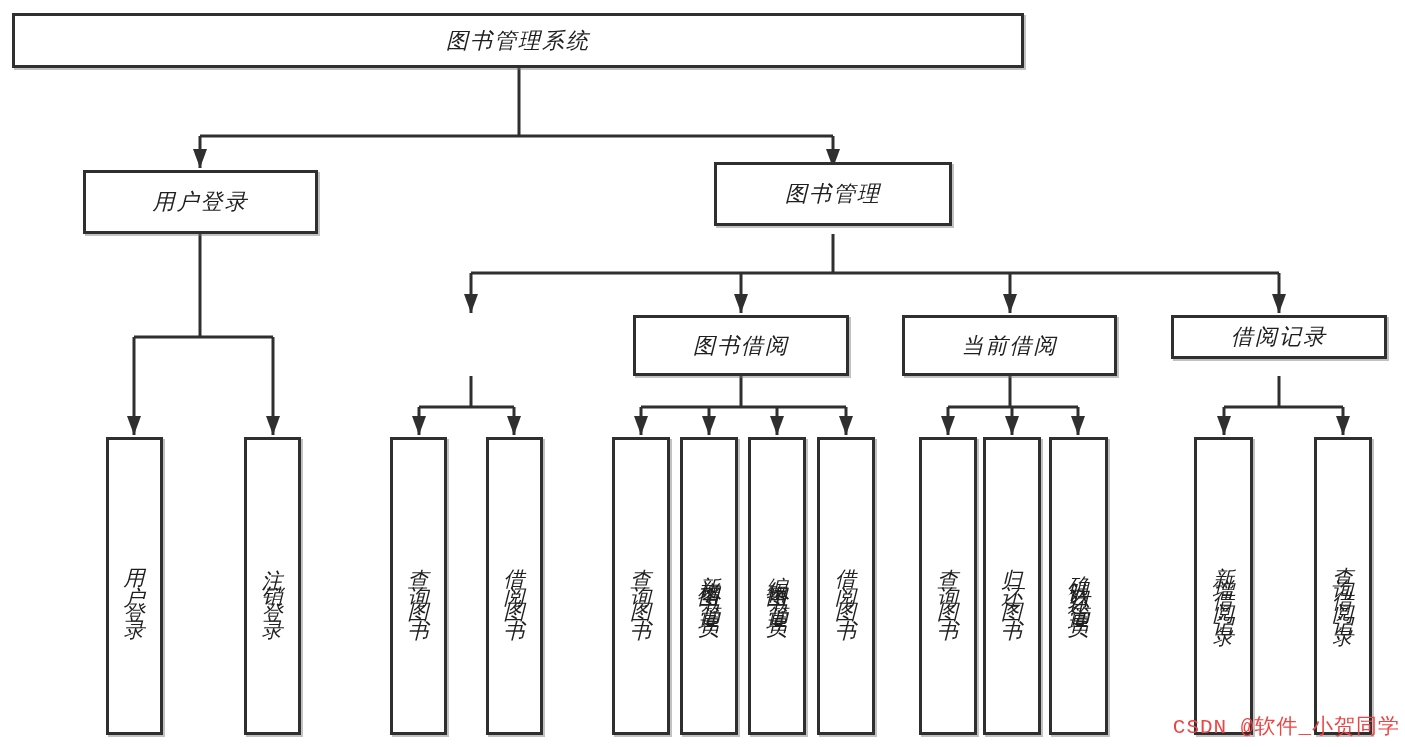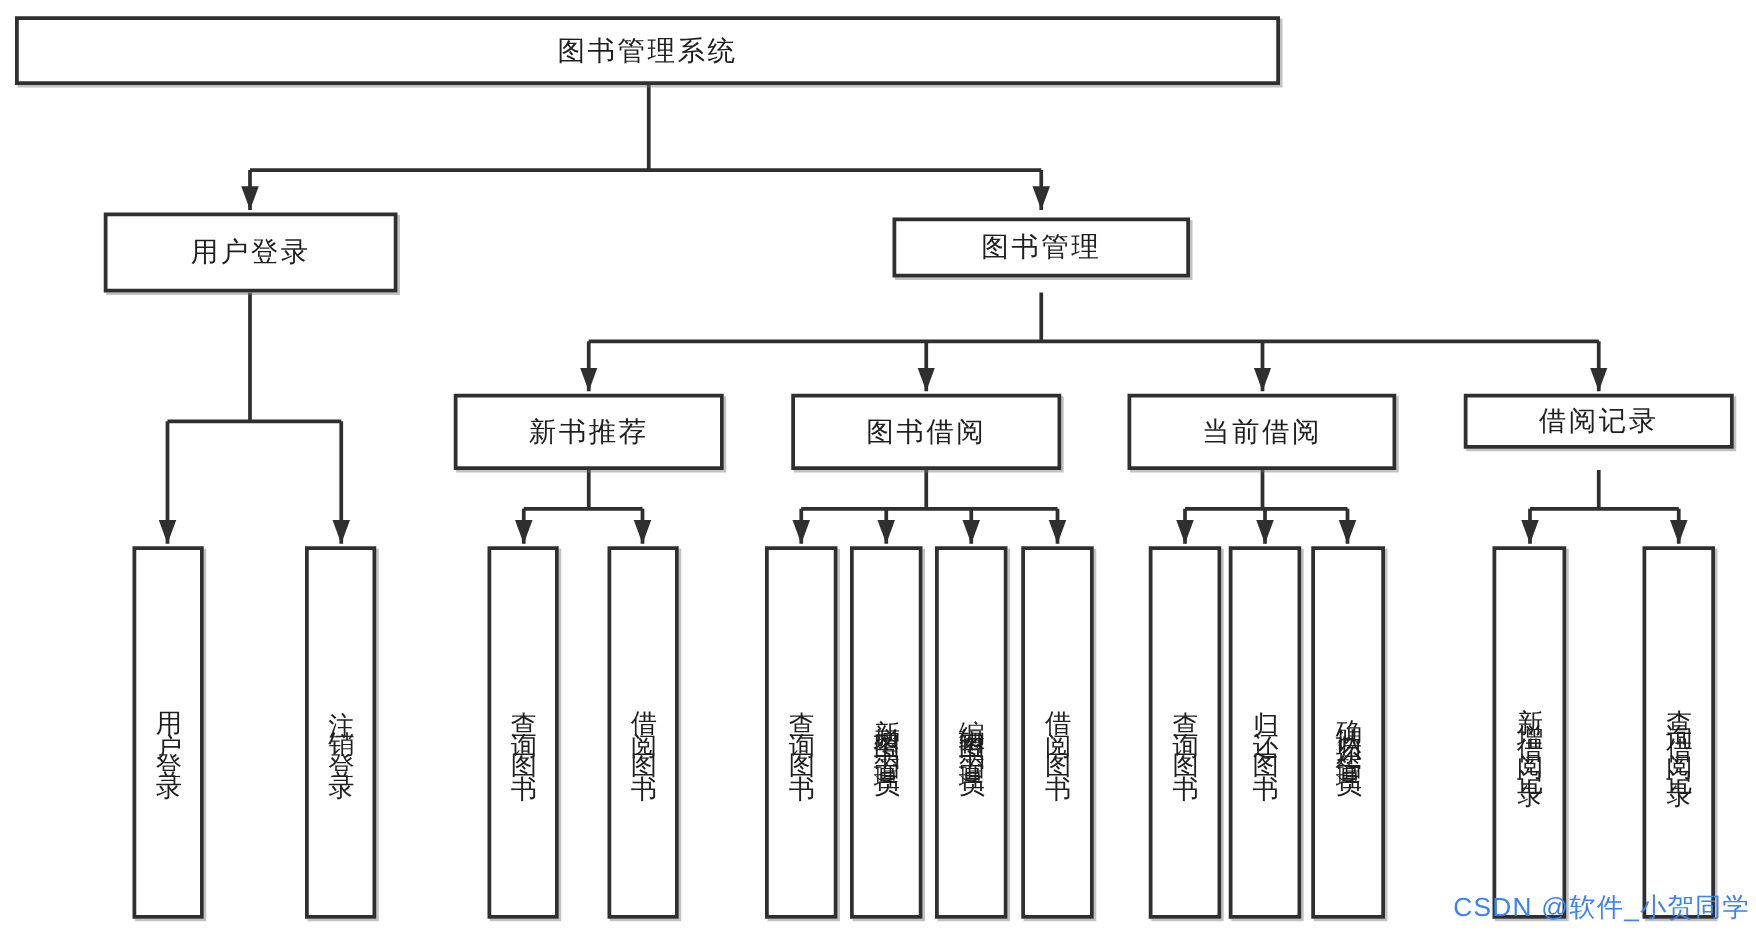--- a/index.html
+++ b/index.html
@@ -6,33 +6,33 @@
   html,body { margin:0; padding:0; background:#ffffff; }
   .stage {
     position:relative; width:1405px; height:747px; background:#ffffff;
     font-family:"Liberation Sans", sans-serif; overflow:hidden;
   }
   svg.connectors { position:absolute; left:0; top:0; z-index:1; }
   .node {
     position:absolute; box-sizing:border-box; background:#ffffff;
     border:3px solid #2f2f2f; box-shadow:2px 2px 0 rgba(120,120,120,0.45);
     display:flex; align-items:center; justify-content:center;
-    color:#1f1f1f; z-index:2;
+    color:#1f1f1f; z-index:2;font-style:italic;
   }
   .h-label { font-size:22px; letter-spacing:2px; white-space:nowrap; }
   .v-label {
     writing-mode:vertical-rl; text-orientation:mixed;
     font-size:21px; line-height:1; white-space:nowrap;
   }
   .ls4 { letter-spacing:17px; }
   .ls6 { letter-spacing:12px; }
   .ls9 { letter-spacing:6px; }
   .watermark {
     position:absolute; right:5px; top:712px; z-index:3;
-    color:#3b82f6; font-size:21px; letter-spacing:1px; white-space:nowrap;
+    color:#ef4444; font-size:21px; letter-spacing:1px; white-space:nowrap;font-family:Liberation Mono, monospace;
   }
 </style>
 </head>
 <body>
 
 <div class="stage">
 
   <svg class="connectors" width="1405" height="747" viewBox="0 0 1405 747">
     <defs>
       <marker id="arw" markerUnits="userSpaceOnUse" markerWidth="20" markerHeight="16" refX="19" refY="8" orient="auto">
@@ -90,27 +90,24 @@
     </g>
   </svg>
 
   <div class="node" style="left:12px;top:13px;width:1012px;height:55px">
     <span class="h-label">图书管理系统</span>
   </div>
 
   <div class="node" style="left:83px;top:170px;width:235px;height:64px">
     <span class="h-label">用户登录</span>
   </div>
-  <div class="node" style="left:714px;top:174px;width:238px;height:48px">
+  <div class="node" style="left:714px;top:162px;width:238px;height:64px">
     <span class="h-label">图书管理</span>
   </div>
 
-  <div class="node" style="left:363px;top:315px;width:216px;height:61px">
-    <span class="h-label">新书推荐</span>
-  </div>
   <div class="node" style="left:902px;top:315px;width:215px;height:61px">
     <span class="h-label">当前借阅</span>
   </div>
   <div class="node" style="left:633px;top:315px;width:216px;height:61px">
     <span class="h-label">图书借阅</span>
   </div>
   <div class="node" style="left:1171px;top:315px;width:216px;height:44px">
     <span class="h-label">借阅记录</span>
   </div>
 

